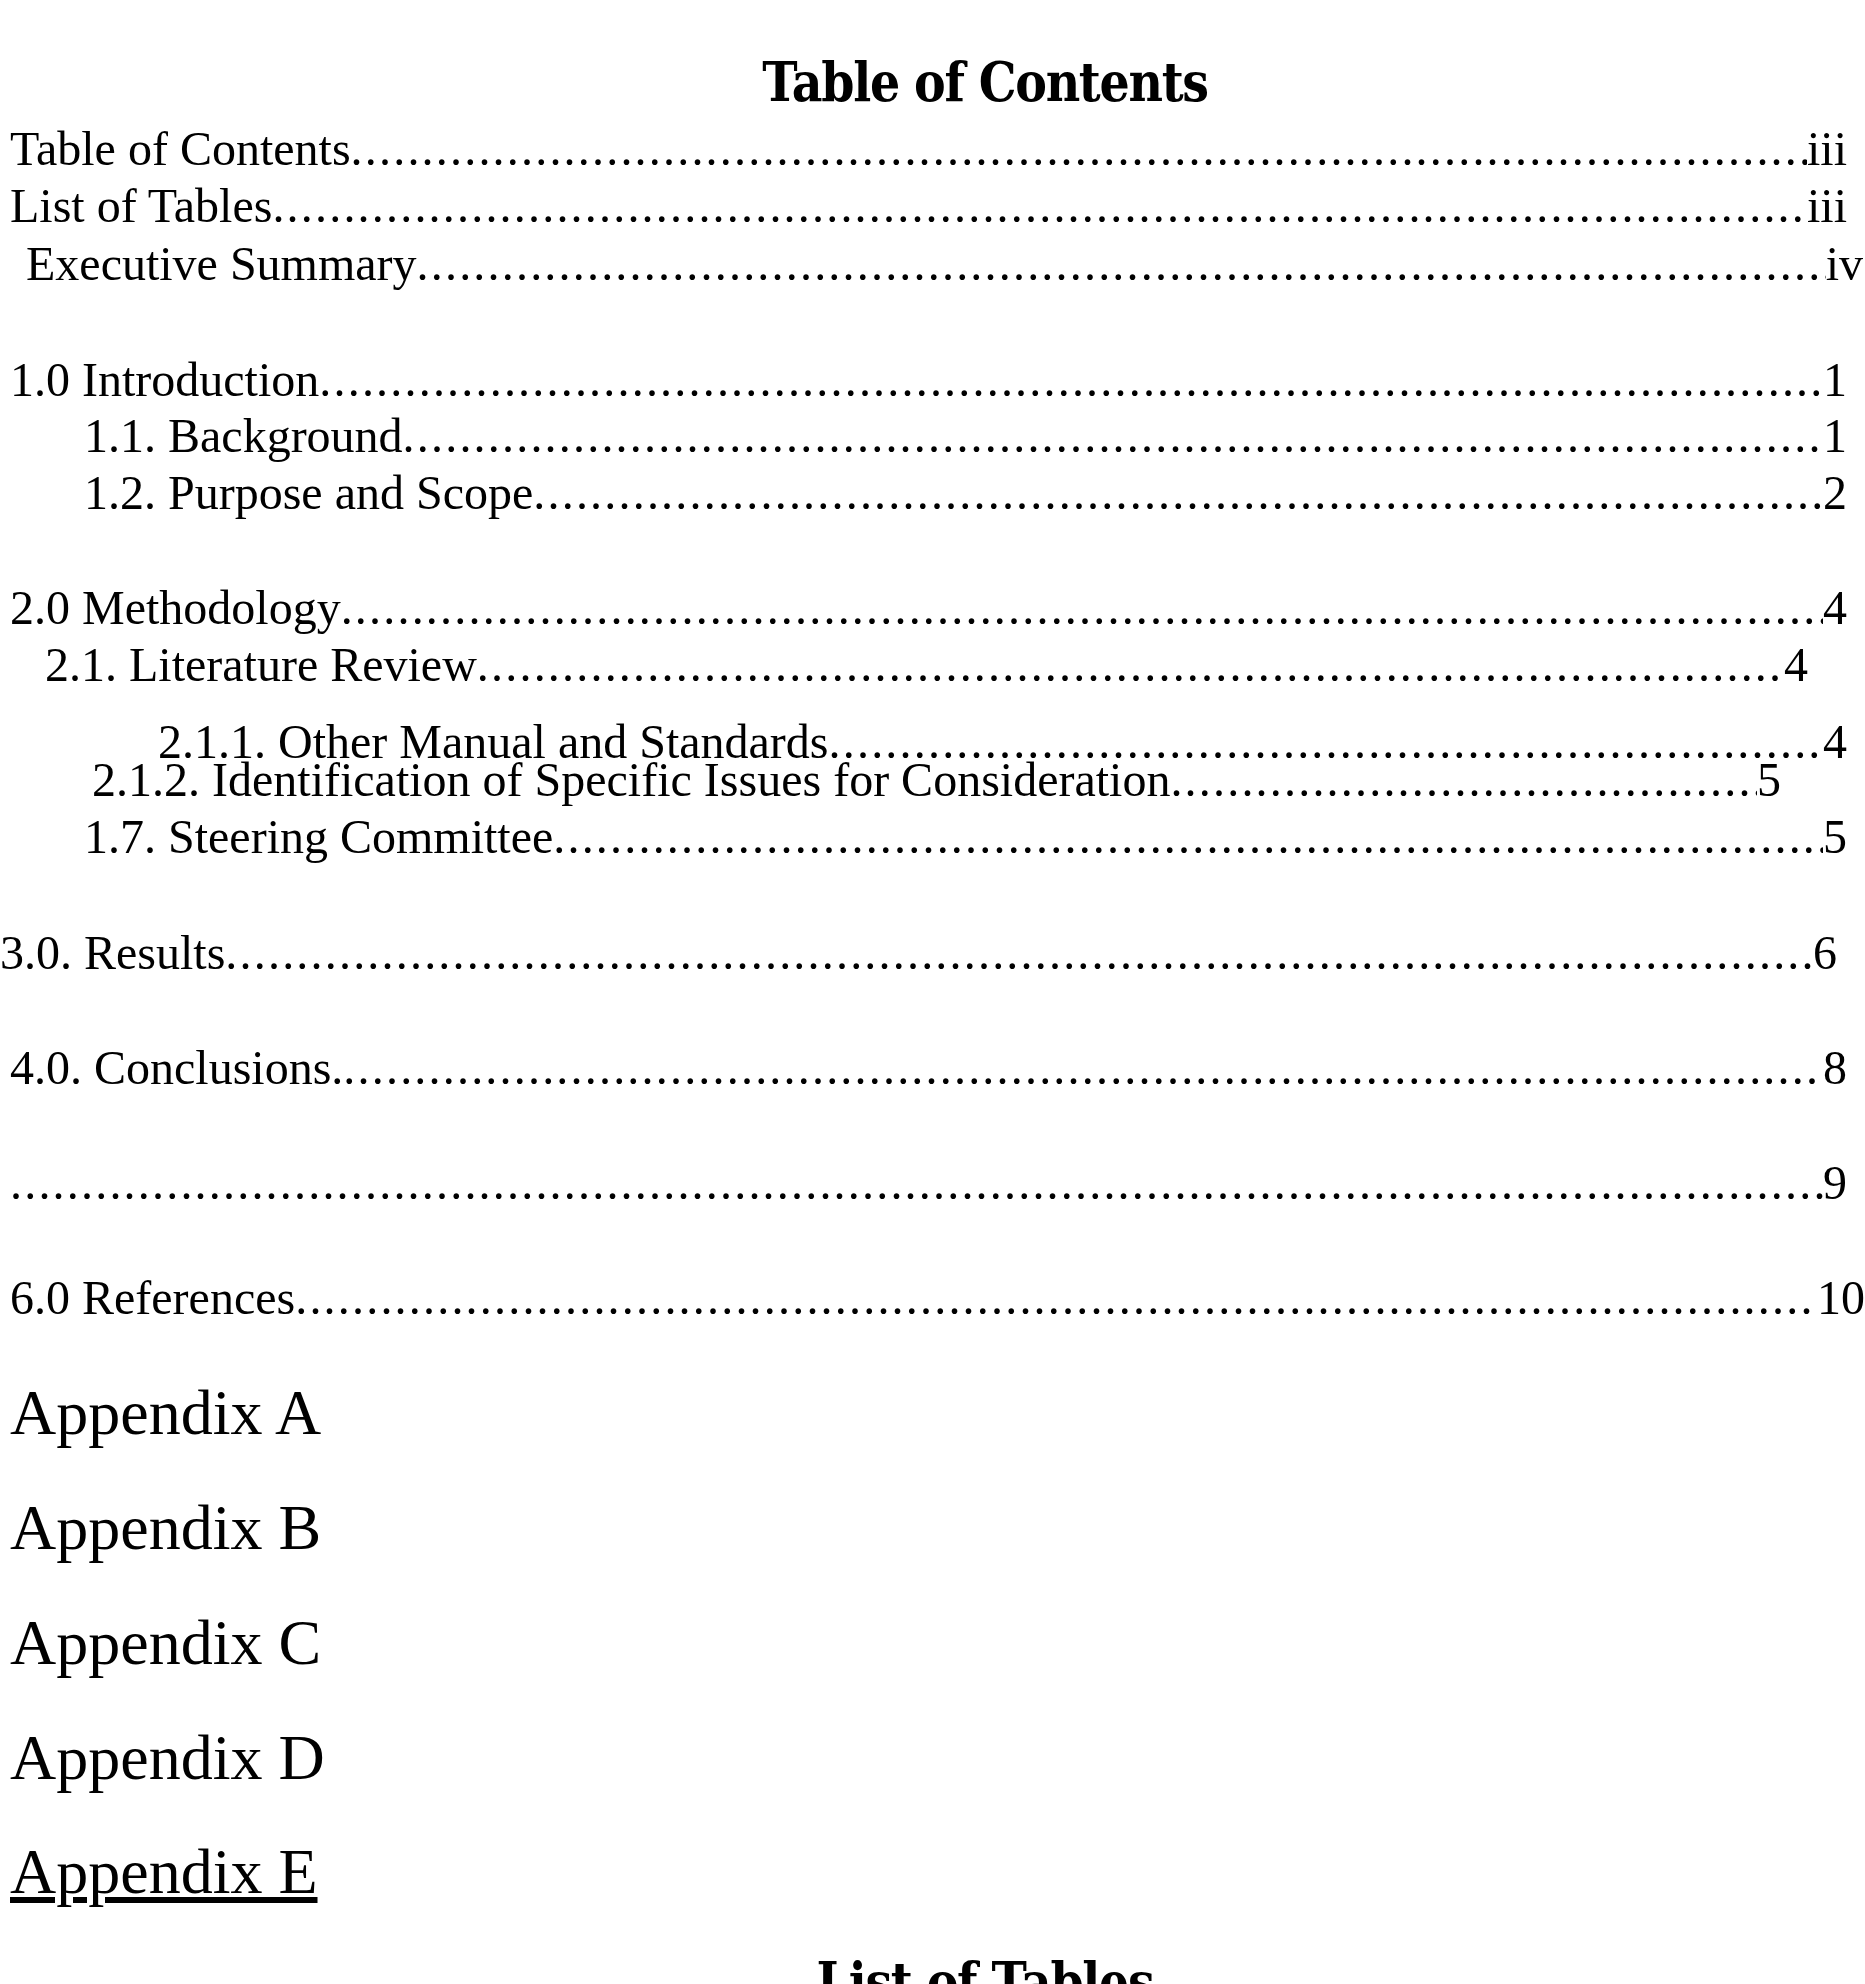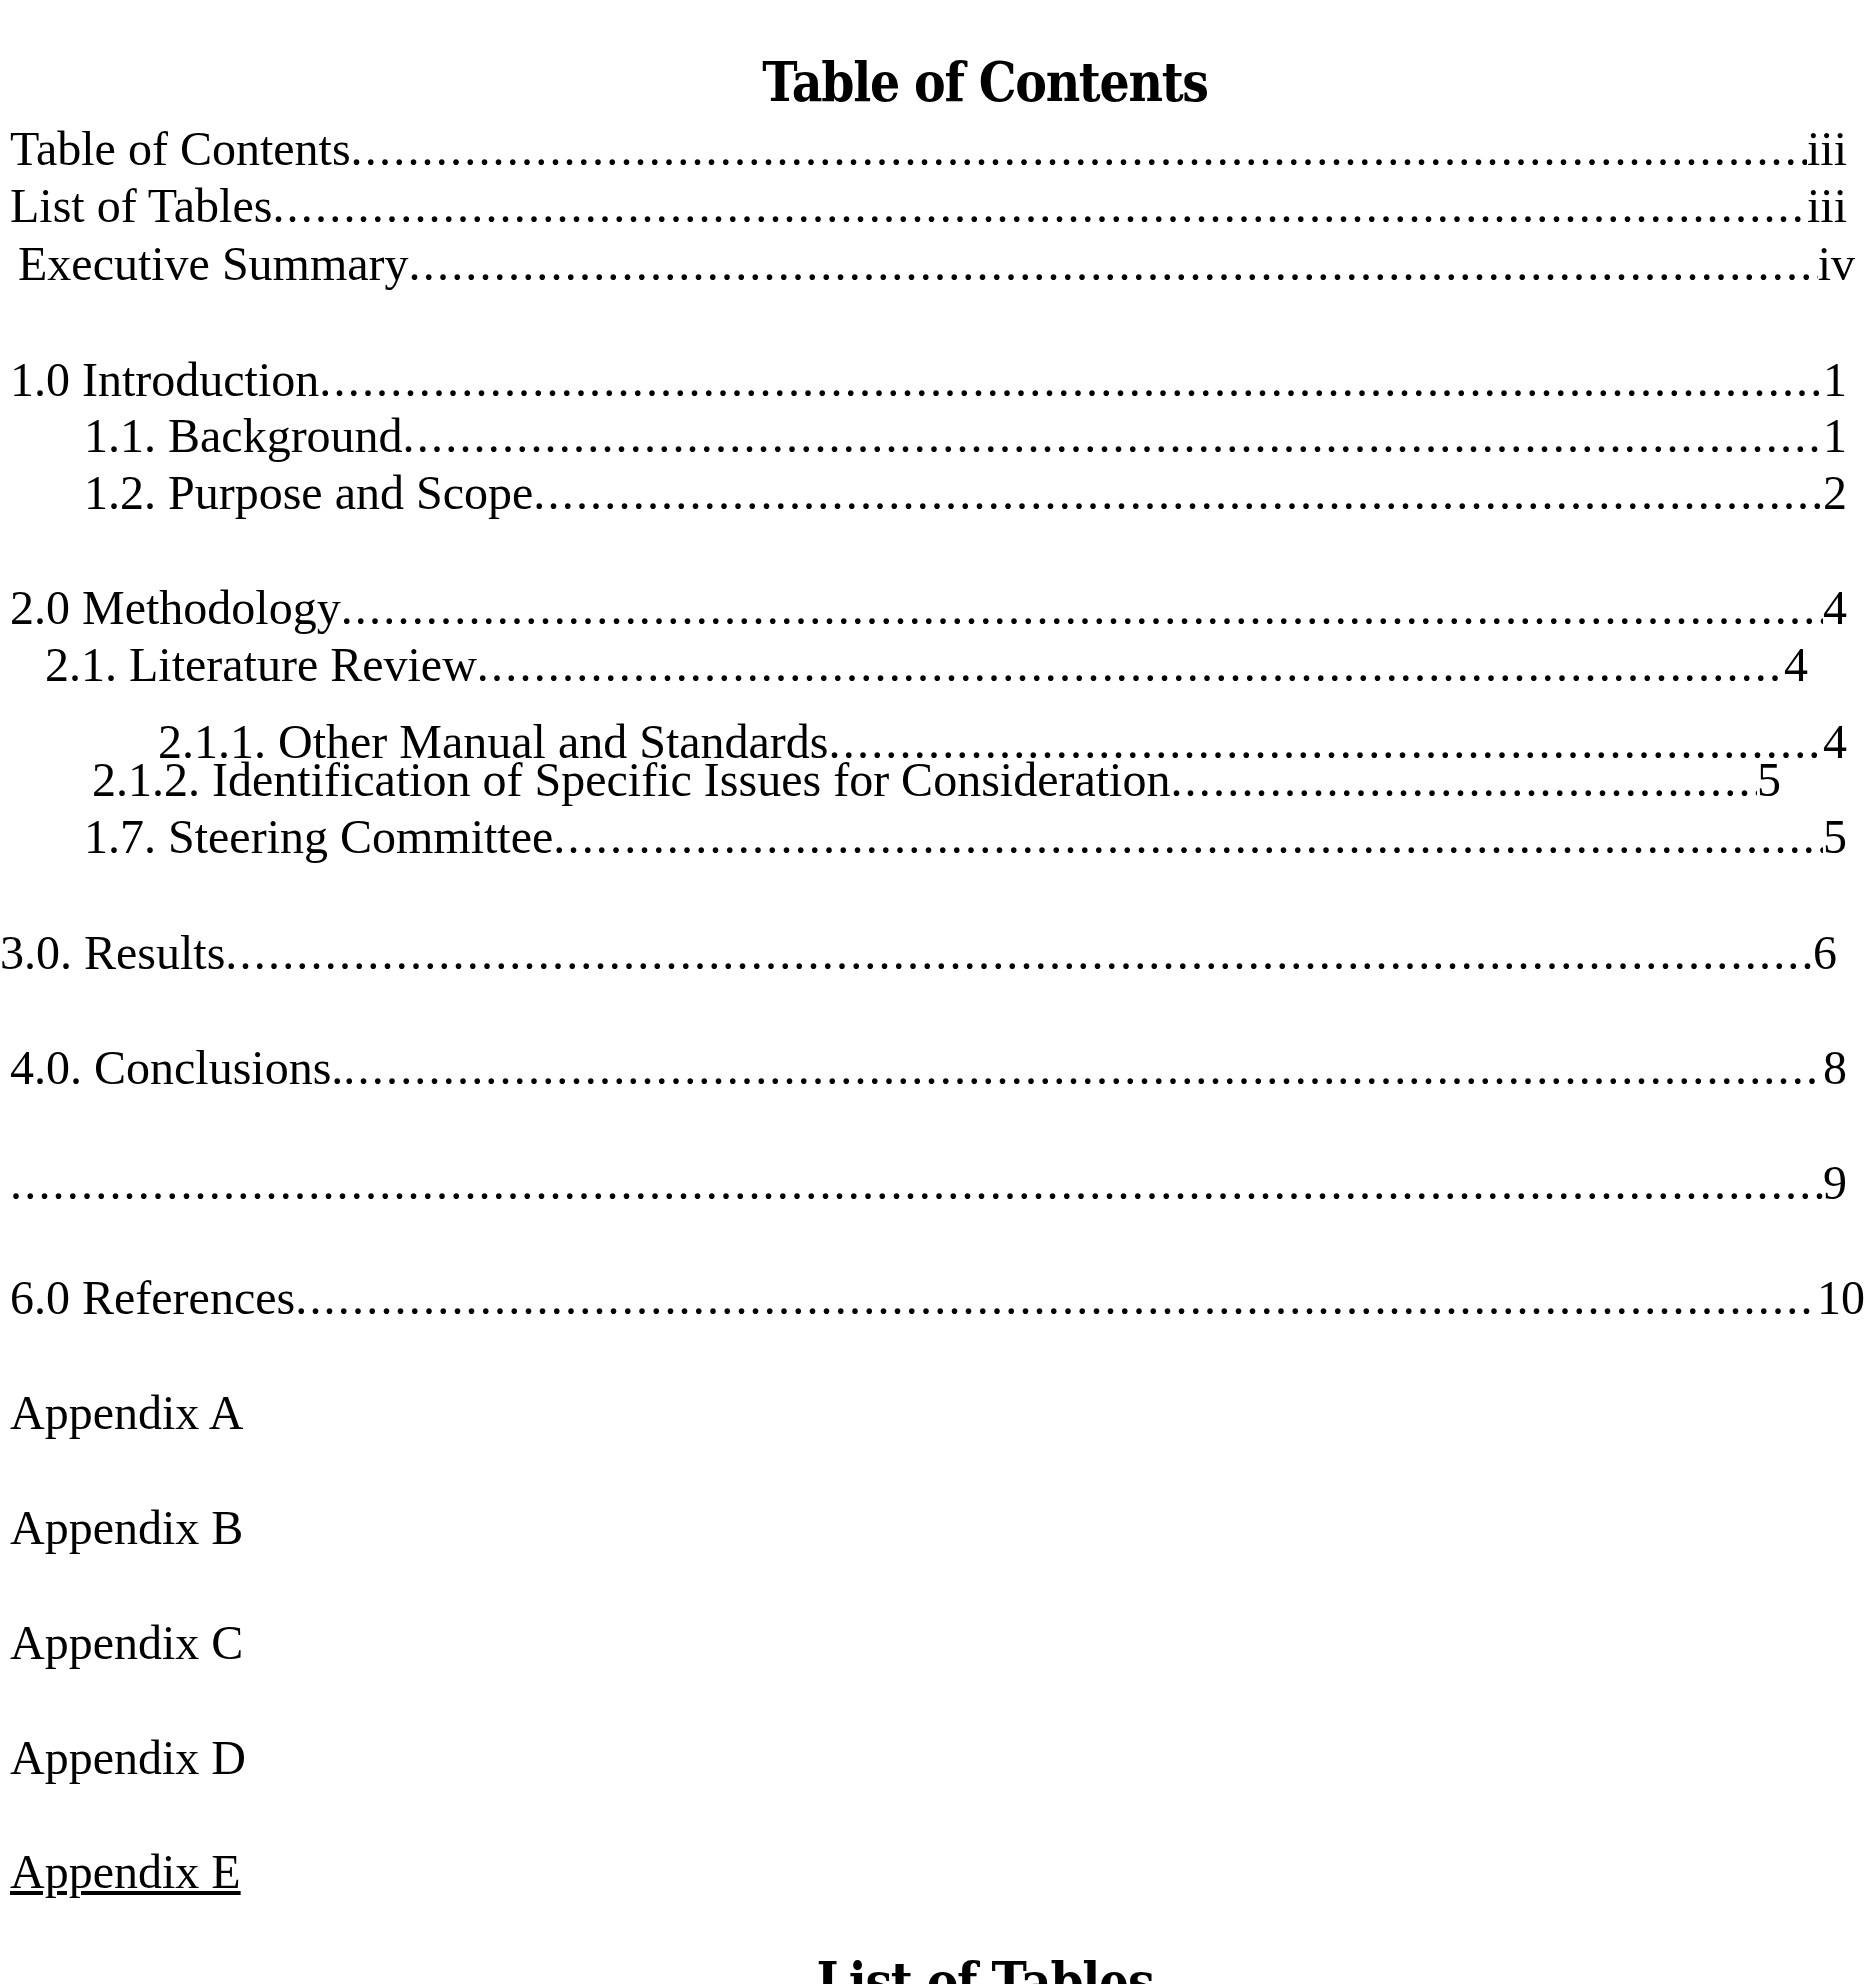--- a/index.html
+++ b/index.html
@@ -9,38 +9,38 @@
            font-family:"DejaVu Serif", serif; font-weight:bold; font-size:54px;
            letter-spacing:-1.5px; transform:scaleX(0.88); transform-origin:center; }
   .toc-title { top:50px; }
   .lot-title { top:1950px; }
   .entry { position:absolute; left:0; width:1847px; height:58px;
            display:flex; align-items:baseline; font-size:48px; line-height:58px;
            white-space:nowrap; }
   .entry .label { flex:0 0 auto; }
   .entry .leader { flex:1 1 auto; overflow:hidden; white-space:nowrap; letter-spacing:2.2px; }
   .entry .page { flex:0 0 auto; }
-  .plain { position:absolute; font-size:48px; line-height:58px; white-space:nowrap; }
+  .plain { position:absolute; font-size:64px; line-height:58px; white-space:nowrap; }
 </style>
 </head>
 <body>
 
 <div class="title toc-title">Table of Contents</div>
 
 <div class="entry" style="top:120px; padding-left:10px; width:1837px;">
   <span class="label">Table of Contents</span>
   <span class="leader">............................................................................................................................................................................................</span>
   <span class="page">iii</span>
 </div>
 <div class="entry" style="top:177px; padding-left:10px; width:1837px;">
   <span class="label">List of Tables </span>
   <span class="leader">............................................................................................................................................................................................</span>
   <span class="page">iii</span>
 </div>
-<div class="entry" style="top:235px; padding-left:18px; width:1837px;justify-content:flex-end;">
+<div class="entry" style="top:235px; padding-left:26px; width:1837px;justify-content:flex-end;">
   <span class="label">Executive Summary </span>
   <span class="leader">............................................................................................................................................................................................</span>
   <span class="page">iv</span>
 </div>
 
 <div class="entry" style="top:351px; padding-left:10px; width:1837px;">
   <span class="label">1.0  Introduction</span>
   <span class="leader">............................................................................................................................................................................................</span>
   <span class="page">1</span>
 </div>

